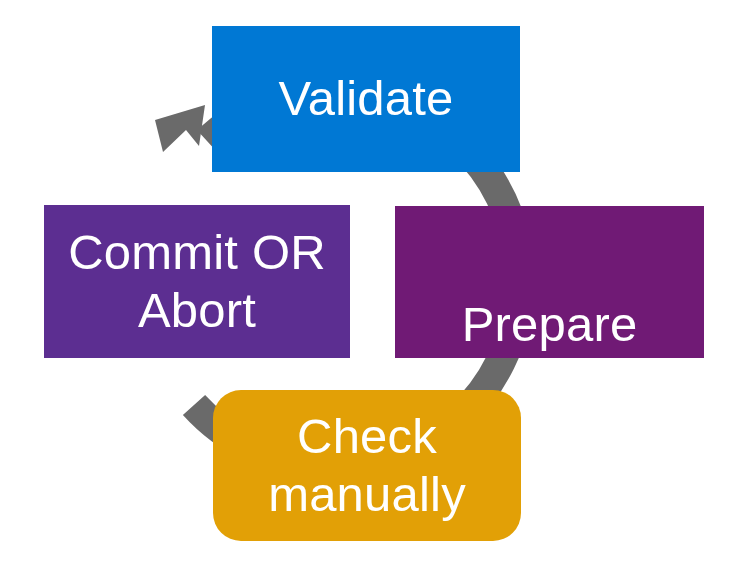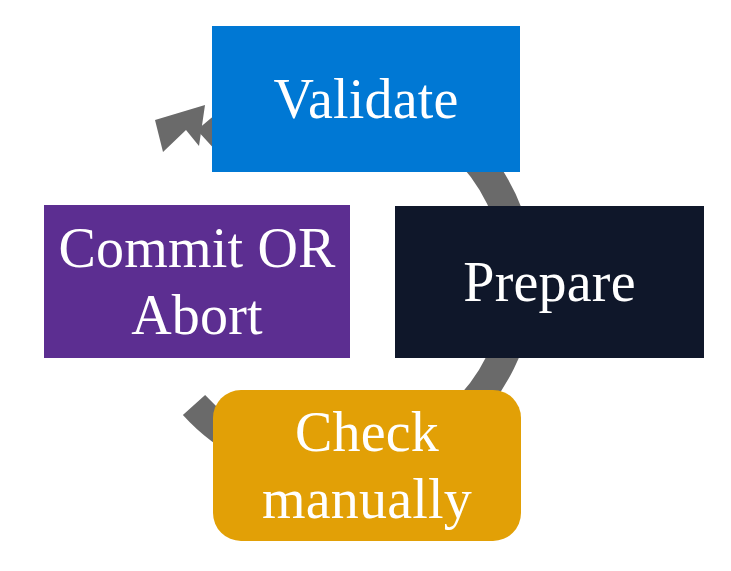--- a/index.html
+++ b/index.html
@@ -25,23 +25,23 @@
     width: 731px;
     height: 571px;
   }
   .node {
     position: absolute;
     display: flex;
     align-items: center;
     justify-content: center;
     text-align: center;
     color: #ffffff;
-    font-family: Liberation Serif, serif;
+    font-family: Liberation Sans, sans-serif;
     font-weight: 400;
-    font-size: 56px;
+    font-size: 49px;
     line-height: 1.18;
     letter-spacing: 0.2px;
     box-sizing: border-box;
     padding: 4px 10px;
     white-space: pre-line;
     z-index: 5;
   }
   #node-validate {
     left: 212px;
     top: 26px;
@@ -96,21 +96,21 @@
                L 163 152
                L 155 120
                Z" fill="#6A6A6A"></path>
     </g>
   </svg>
 
   <div class="node" id="node-validate" style="background: rgb(0, 120, 212); color: rgb(255, 255, 255);">
     <span class="node-label">Validate</span>
   </div>
 
-  <div class="node" id="node-prepare" style="background: #0f172a; color: rgb(255, 255, 255);">
+  <div class="node" id="node-prepare" style="background: #701a75; color: rgb(255, 255, 255); align-items: flex-end;">
     <span class="node-label">Prepare</span>
   </div>
 
   <div class="node" id="node-check" style="background: rgb(226, 160, 6); color: rgb(255, 255, 255);">
     <span class="node-label">Check
 manually</span>
   </div>
 
   <div class="node" id="node-commit" style="background: rgb(92, 46, 145); color: rgb(255, 255, 255);">
     <span class="node-label">Commit OR

